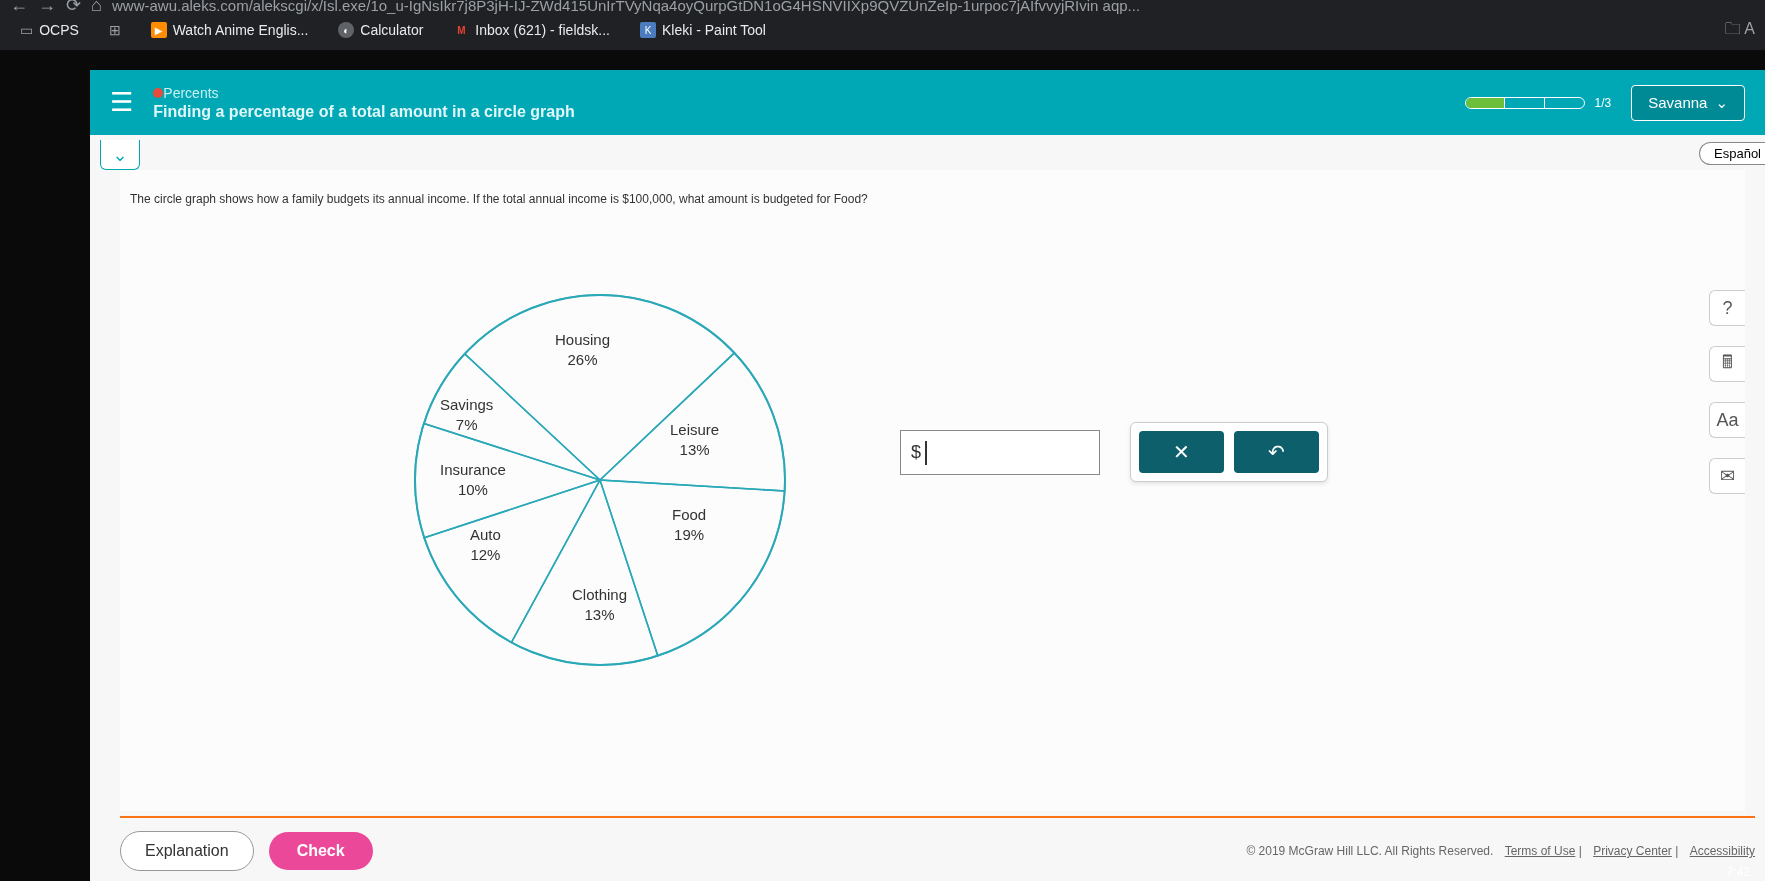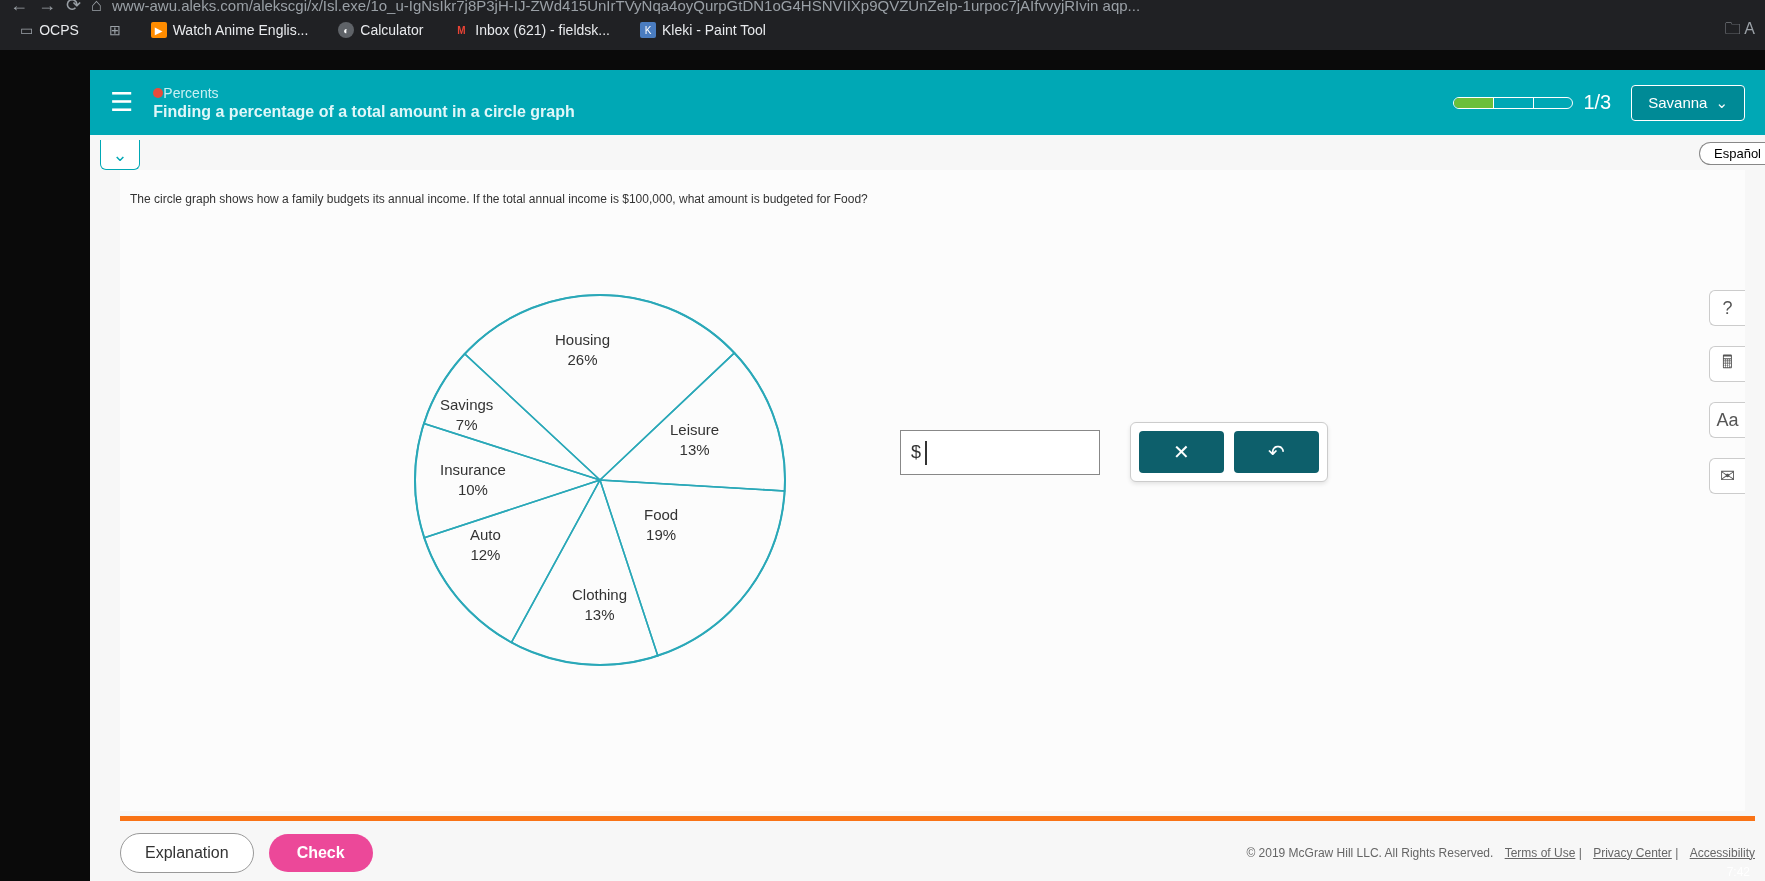--- a/index.html
+++ b/index.html
@@ -26,21 +26,21 @@
   .hamburger { font-size: 26px; margin-right: 20px; cursor: pointer; color: #fff; }
   .header-text-group { flex: 1; }
   .percents-label { display: flex; align-items: center; font-size: 14px; color: #c8f0f3; }
   .red-dot { width: 10px; height: 10px; background: #e74c3c; border-radius: 50%; display: inline-block; }
   .topic-title { font-size: 16px; font-weight: bold; color: #e0f7f9; margin-top: 2px; }
   .progress-widget { display: flex; align-items: center; gap: 10px; margin-right: 20px; }
   .progress-bar { width: 120px; height: 12px; border: 1px solid #fff; border-radius: 6px; display: flex; overflow: hidden; }
   .progress-seg { flex: 1; border-right: 1px solid #fff; }
   .progress-seg:last-child { border-right: none; }
   .progress-seg.filled { background: #6bbf3a; }
-  .progress-text { font-size: 20px; color: #fff; }
+  .progress-text { font-size: 12px; color: #fff; }
   .user-btn { background: #008a96; border: 1px solid #fff; border-radius: 4px; padding: 8px 16px; color: #fff; font-size: 15px; display: flex; align-items: center; gap: 8px; cursor: pointer; }
   
   .chevron-toggle { position: absolute; top: 70px; left: 10px; width: 40px; height: 30px; background: #fff; border: 1px solid #00a8b5; border-top: none; border-radius: 0 0 6px 6px; display: flex; align-items: center; justify-content: center; color: #00a8b5; font-size: 18px; cursor: pointer; z-index: 10; }
   
   .espanol-btn { position: absolute; top: 72px; right: 0; background: #fff; border: 1px solid #888; border-right: none; border-radius: 14px 0 0 14px; padding: 3px 4px 3px 14px; font-size: 13px; cursor: pointer; }
   
   .content-area { position: absolute; top: 100px; left: 30px; right: 20px; bottom: 70px; background: #fcfcfc; }
   .question-text { font-size: 12px; color: #333; padding: 20px 10px 10px 10px; line-height: 1.5; }
   
   .pie-chart-container { position: absolute; top: 110px; left: 280px; width: 400px; height: 400px; }
@@ -52,21 +52,21 @@
   .answer-cursor { display: inline-block; width: 2px; height: 24px; background: #333; animation: blink 1s infinite; vertical-align: middle; }
   .bracket-left, .bracket-right { font-size: 22px; color: #333; }
   @keyframes blink { 50% { opacity: 0; } }
   
   .action-buttons { position: absolute; top: 252px; left: 1010px; background: #fff; border: 1px solid #ccc; border-radius: 6px; padding: 8px; display: flex; gap: 10px; box-shadow: 0 2px 4px rgba(0,0,0,0.1); }
   .action-btn { width: 85px; height: 42px; background: #0d5f6b; color: #fff; border: none; border-radius: 4px; font-size: 20px; cursor: pointer; display: flex; align-items: center; justify-content: center; }
   
   .side-tools { position: absolute; top: 120px; right: 0; display: flex; flex-direction: column; gap: 20px; }
   .side-tool { width: 36px; height: 36px; background: #fff; border: 1px solid #ccc; border-right: none; border-radius: 6px 0 0 6px; display: flex; align-items: center; justify-content: center; font-size: 18px; color: #555; cursor: pointer; }
   
-  .footer-bar { position: absolute; bottom: 15px; left: 30px; right: 10px; height: 50px; display: flex; align-items: center; border-top: 5px solid #f97316; padding-top: 18px; justify-content: space-between; }
+  .footer-bar { position: absolute; bottom: 15px; left: 30px; right: 10px; height: 50px; display: flex; align-items: center; border-top: 2px solid #f97316; padding-top: 18px; justify-content: space-between; }
   .explanation-btn { background: #fff; border: 1px solid #999; border-radius: 20px; padding: 10px 24px; font-size: 16px; color: #333; cursor: pointer; margin-right: 15px; }
   .check-btn { background: #ec4899; border: none; border-radius: 20px; padding: 10px 28px; font-size: 16px; color: #fff; font-weight: bold; cursor: pointer; }
   .copyright { margin-left: auto; font-size: 12px; color: #666; }
   .footer-link { color: #666; text-decoration: underline; margin-left: 8px; cursor: pointer; }
   
   .taskbar-time { position: absolute; bottom: 2px; right: 15px; color: #fff; font-size: 12px; }
 </style>
 </head>
 <body>
 
@@ -141,21 +141,21 @@
           <path d="M 200 200 L 384.67436816589657 210.97167911155293 A 185 185 0 0 1 257.781959924763 375.74482953206075 Z" fill="none" stroke="#2aa8b8" stroke-width="1.5"></path>
           <path d="M 200 200 L 257.781959924763 375.74482953206075 A 185 185 0 0 1 111.44200628098768 362.42685045417636 Z" fill="none" stroke="#2aa8b8" stroke-width="1.5"></path>
           <path d="M 200 200 L 111.44200628098768 362.42685045417636 A 185 185 0 0 1 24.25517046793928 257.781959924763 Z" fill="none" stroke="#2aa8b8" stroke-width="1.5"></path>
           <path d="M 200 200 L 24.25517046793928 257.781959924763 A 185 185 0 0 1 23.856062342704348 143.44636858182542 Z" fill="none" stroke="#2aa8b8" stroke-width="1.5"></path>
           <path d="M 200 200 L 23.856062342704348 143.44636858182542 A 185 185 0 0 1 64.69956520045343 73.8303033884378 Z" fill="none" stroke="#2aa8b8" stroke-width="1.5"></path>
           <circle cx="200" cy="200" r="185" fill="none" stroke="#2aa8b8" stroke-width="2"></circle>
         </svg>
       <div id="pie-labels">
           <div class="slice-label" style="left: 155px; top: 50px;">Housing<br>26%</div>
           <div class="slice-label" style="left: 270px; top: 140px;">Leisure<br>13%</div>
-          <div class="slice-label" style="left: 244px; top: 225px;">Food<br>19%</div>
+          <div class="slice-label" style="left: 272px; top: 225px;">Food<br>19%</div>
           <div class="slice-label" style="left: 172px; top: 305px;">Clothing<br>13%</div>
           <div class="slice-label" style="left: 70px; top: 245px;">Auto<br>12%</div>
           <div class="slice-label" style="left: 40px; top: 180px;">Insurance<br>10%</div>
           <div class="slice-label" style="left: 40px; top: 115px;">Savings<br>7%</div>
         </div>
     </div>
 
     <div class="answer-box">
       <span class="answer-prefix">$</span>
       <span class="bracket-left"></span>

